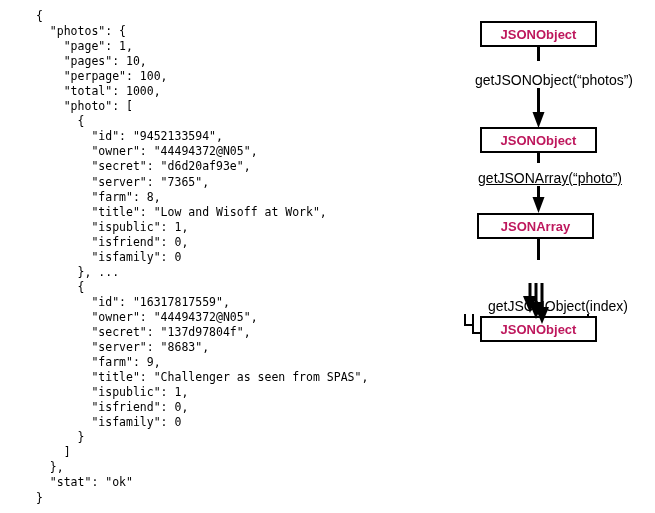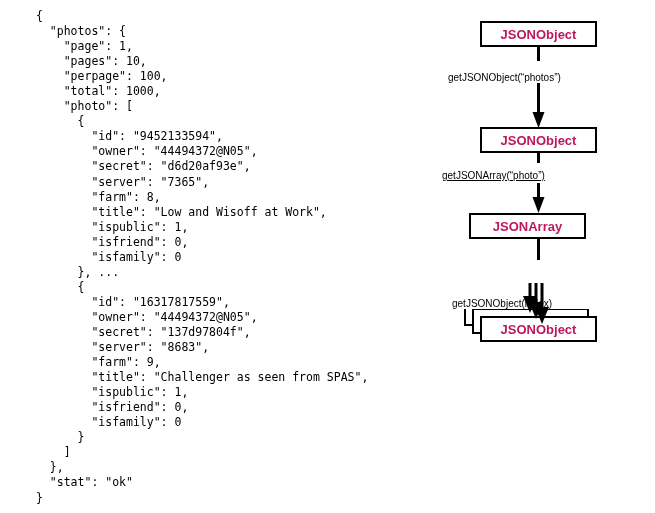--- a/index.html
+++ b/index.html
@@ -58,25 +58,25 @@
     color: #be185d;
     display: flex;
     align-items: center;
     justify-content: center;
     white-space: nowrap;
     z-index: 5;
   }
   .edge-label {
     position: absolute;
     font-family: "Liberation Sans", sans-serif;
-    font-size: 10px;
+    font-size: 14px;
     font-weight: normal;
     color: #000000;
     white-space: nowrap;
-    text-align: left;
+    text-align: right;
     background: #ffffff;
     z-index: 6;
   }
   .arrow-svg {
     position: absolute;
     overflow: visible;
     z-index: 2;
   }
   .stack-wrap {
     position: absolute;
@@ -154,21 +154,21 @@
     <line x1="106" y1="0" x2="106" y2="24" stroke="#000" stroke-width="3"></line>
     <polygon points="106,36 99,19 113,19" fill="#000"></polygon>
     <line x1="112" y1="0" x2="112" y2="30" stroke="#000" stroke-width="3"></line>
     <polygon points="112,41 105,24 119,24" fill="#000"></polygon>
   </svg>
 
   <div class="node-box" style="left:50px; top:21px; width:117px; height:26px;">JSONObject</div>
 
   <div class="node-box" style="left:50px; top:127px; width:117px; height:26px;">JSONObject</div>
 
-  <div class="node-box" style="left:39px; top:213px; width:117px; height:26px;">JSONArray</div>
+  <div class="node-box" style="left:47px; top:213px; width:117px; height:26px;">JSONArray</div>
 
   <div class="stack-wrap" style="left:34px; top:300px; width:160px; height:50px;">
     <div class="node-box stack-back-2" style="left:0px; top:0px; width:117px; height:26px;"></div>
     <div class="node-box stack-back-1" style="left:8px; top:8px; width:117px; height:26px;"></div>
     <div class="node-box stack-front" style="left:16px; top:16px; width:117px; height:26px;">JSONObject</div>
   </div>
 
 </div>
 
 </body></html>

